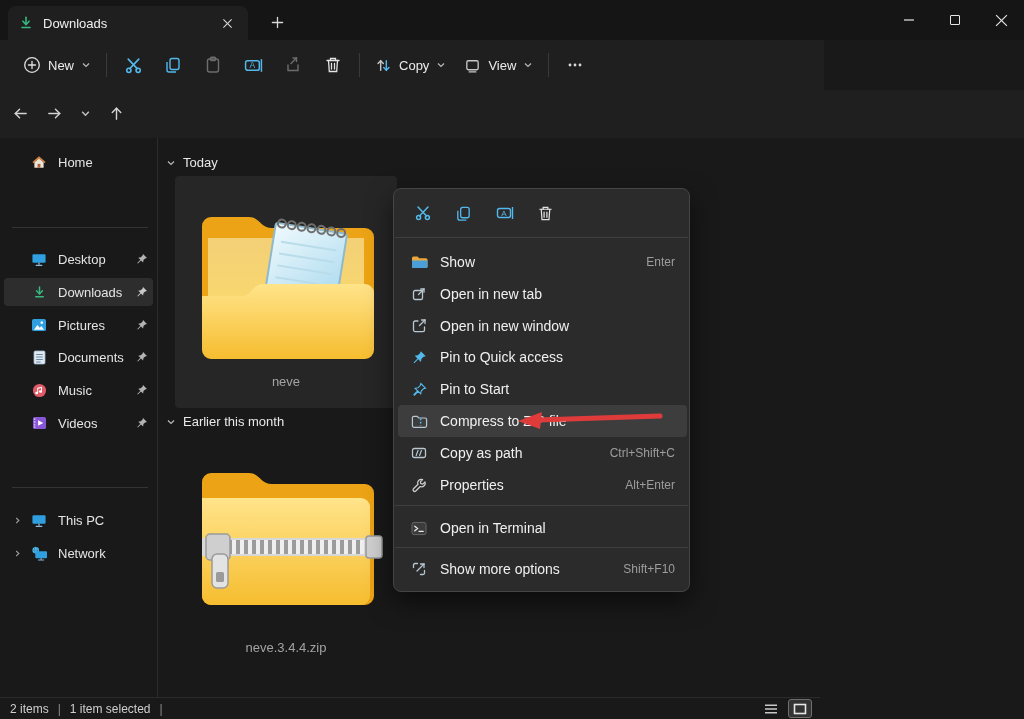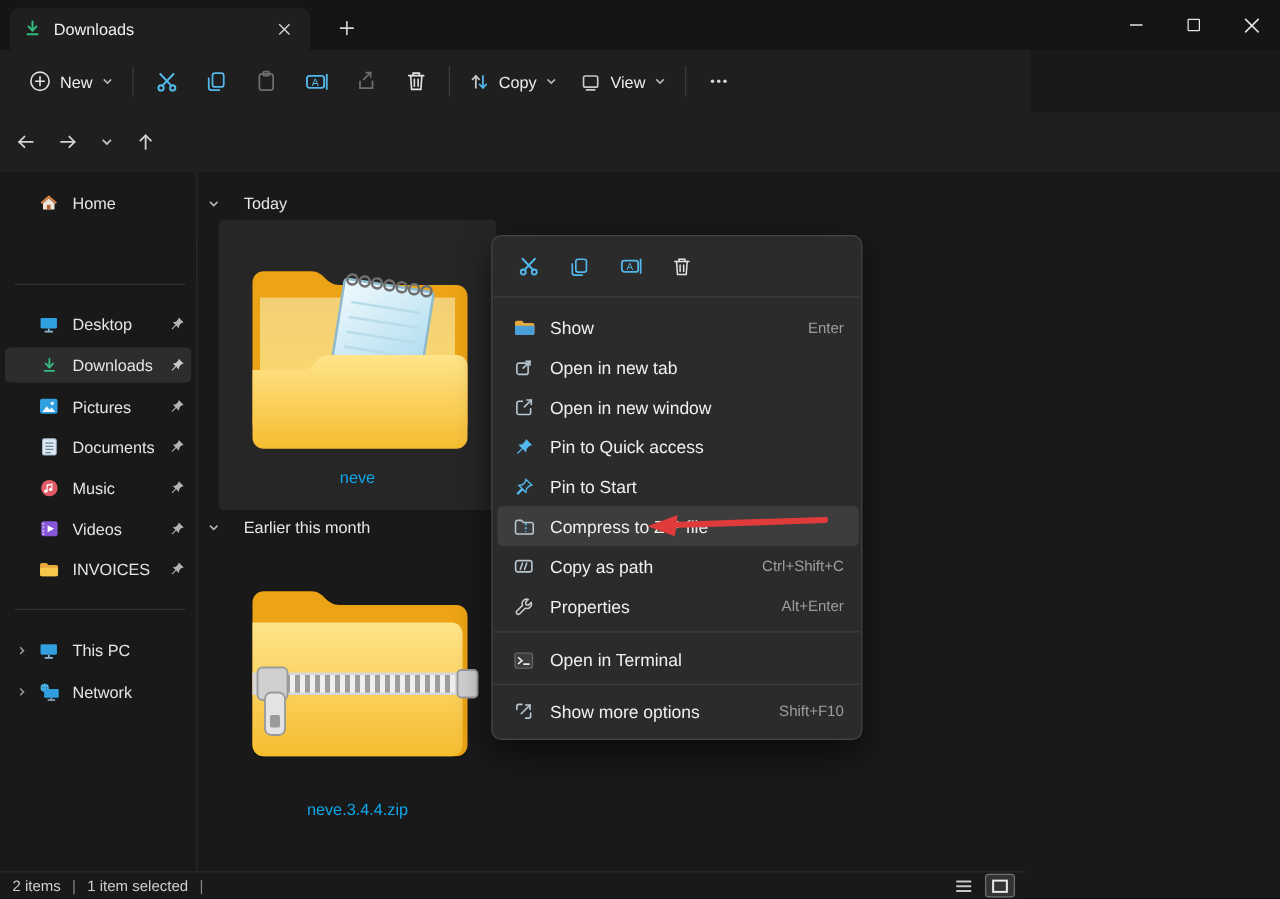--- a/index.html
+++ b/index.html
@@ -47,24 +47,24 @@
   .side-row.selected { background:#2d2d2d; }
   .side-chevron { width:26px; display:flex; justify-content:center; }
   .side-spacer { width:26px; }
   .side-icon { width:18px; display:flex; justify-content:center; }
   .side-label { font-size:13px; color:#e4e4e4; margin-left:10px; flex:1; white-space:nowrap; }
   .side-pin { width:22px; display:flex; justify-content:center; }
   .side-hr { position:absolute; left:12px; width:136px; height:1px; background:#333; }
 
   
   .content { position:absolute; left:158px; top:138px; width:866px; height:559px; background:var(--winbg); }
-  .group-header { position:absolute; display:flex; align-items:center; gap:19px; font-size:13px; color:#e8e8e8; }
+  .group-header { position:absolute; display:flex; align-items:center; gap:7px; font-size:13px; color:#e8e8e8; }
   .tile { position:absolute; width:222px; border-radius:4px; display:flex; flex-direction:column; align-items:center; }
   .tile.selected { background:#262626; }
-  .tile-label { font-size:13px; color:#0ea5e9; text-align:center; }
+  .tile-label { font-size:13px; color:#a3a3a3; text-align:center; }
 
   
   .context-menu { position:absolute; left:393px; top:188px; width:297px; height:404px; background:var(--menubg);
                   border:1px solid #454545; border-radius:8px; box-shadow:0 10px 26px rgba(0,0,0,.55); z-index:50; }
   .cm-quickrow { position:absolute; left:0; top:0; width:100%; height:48px; display:flex; align-items:center; padding-left:8px; }
   .cm-quick { width:41px; height:36px; display:flex; align-items:center; justify-content:center; border-radius:4px; }
   .cm-sep { position:absolute; left:1px; width:293px; height:1px; background:#3e3e3e; }
   .cm-row { position:absolute; left:4px; width:289px; height:32px; display:flex; align-items:center; border-radius:4px; padding:0 12px 0 8px; }
   .cm-row.highlight { background:#3d3d3d; }
   .cm-icon { width:26px; display:flex; justify-content:center; }
@@ -455,35 +455,20 @@
             <path d="M6.5 4.5 L12 7.5 L6.5 10.5 Z" fill="#fff"></path>
           </svg>
       </span>
       <span class="side-label">Videos</span>
       <span class="side-pin">
         <svg width="12" height="12" viewBox="0 0 14 14">
             <path d="M8.2 1.2 l4.6 4.6 -2.1 .5 -2 2 -.4 2.9 -2.5 -2.5 -3.6 3.6 -.7 -.7 3.6 -3.6 -2.5 -2.5 2.9 -.4 2 -2 z" fill="#b3b3b3"></path>
           </svg>
       </span>
     </div>
-    <div class="side-row" style="top:303px">
-      <span class="side-spacer"></span>
-      <span class="side-icon">
-        <svg width="16" height="13" viewBox="0 0 17 14">
-            <path d="M1 3 a1.5 1.5 0 0 1 1.5 -1.5 h4 l1.7 1.8 h6.8 A1.5 1.5 0 0 1 16.5 4.8 V11.5 a1.5 1.5 0 0 1 -1.5 1.5 H2.5 A1.5 1.5 0 0 1 1 11.5 Z" fill="#e9a83b"></path>
-            <path d="M1 5.5 H16.5 V11.5 a1.5 1.5 0 0 1 -1.5 1.5 H2.5 A1.5 1.5 0 0 1 1 11.5 Z" fill="#f7c64a"></path>
-          </svg>
-      </span>
-      <span class="side-label">INVOICES</span>
-      <span class="side-pin">
-        <svg width="12" height="12" viewBox="0 0 14 14">
-            <path d="M8.2 1.2 l4.6 4.6 -2.1 .5 -2 2 -.4 2.9 -2.5 -2.5 -3.6 3.6 -.7 -.7 3.6 -3.6 -2.5 -2.5 2.9 -.4 2 -2 z" fill="#b3b3b3"></path>
-          </svg>
-      </span>
-    </div>
     <div class="side-hr" style="top:349px"></div>
     <div class="side-row" style="top:368px">
       <span class="side-chevron">
         <svg width="9" height="9" viewBox="0 0 10 10">
             <path d="M3.5 2 L6.5 5 L3.5 8" fill="none" stroke="#9c9c9c" stroke-width="1.3"></path>
           </svg>
       </span>
       <span class="side-icon">
         <svg width="16" height="15" viewBox="0 0 17 16">
             <rect x="1.5" y="2.5" width="14" height="9" rx="1.2" fill="#2f9fe0"></rect>

